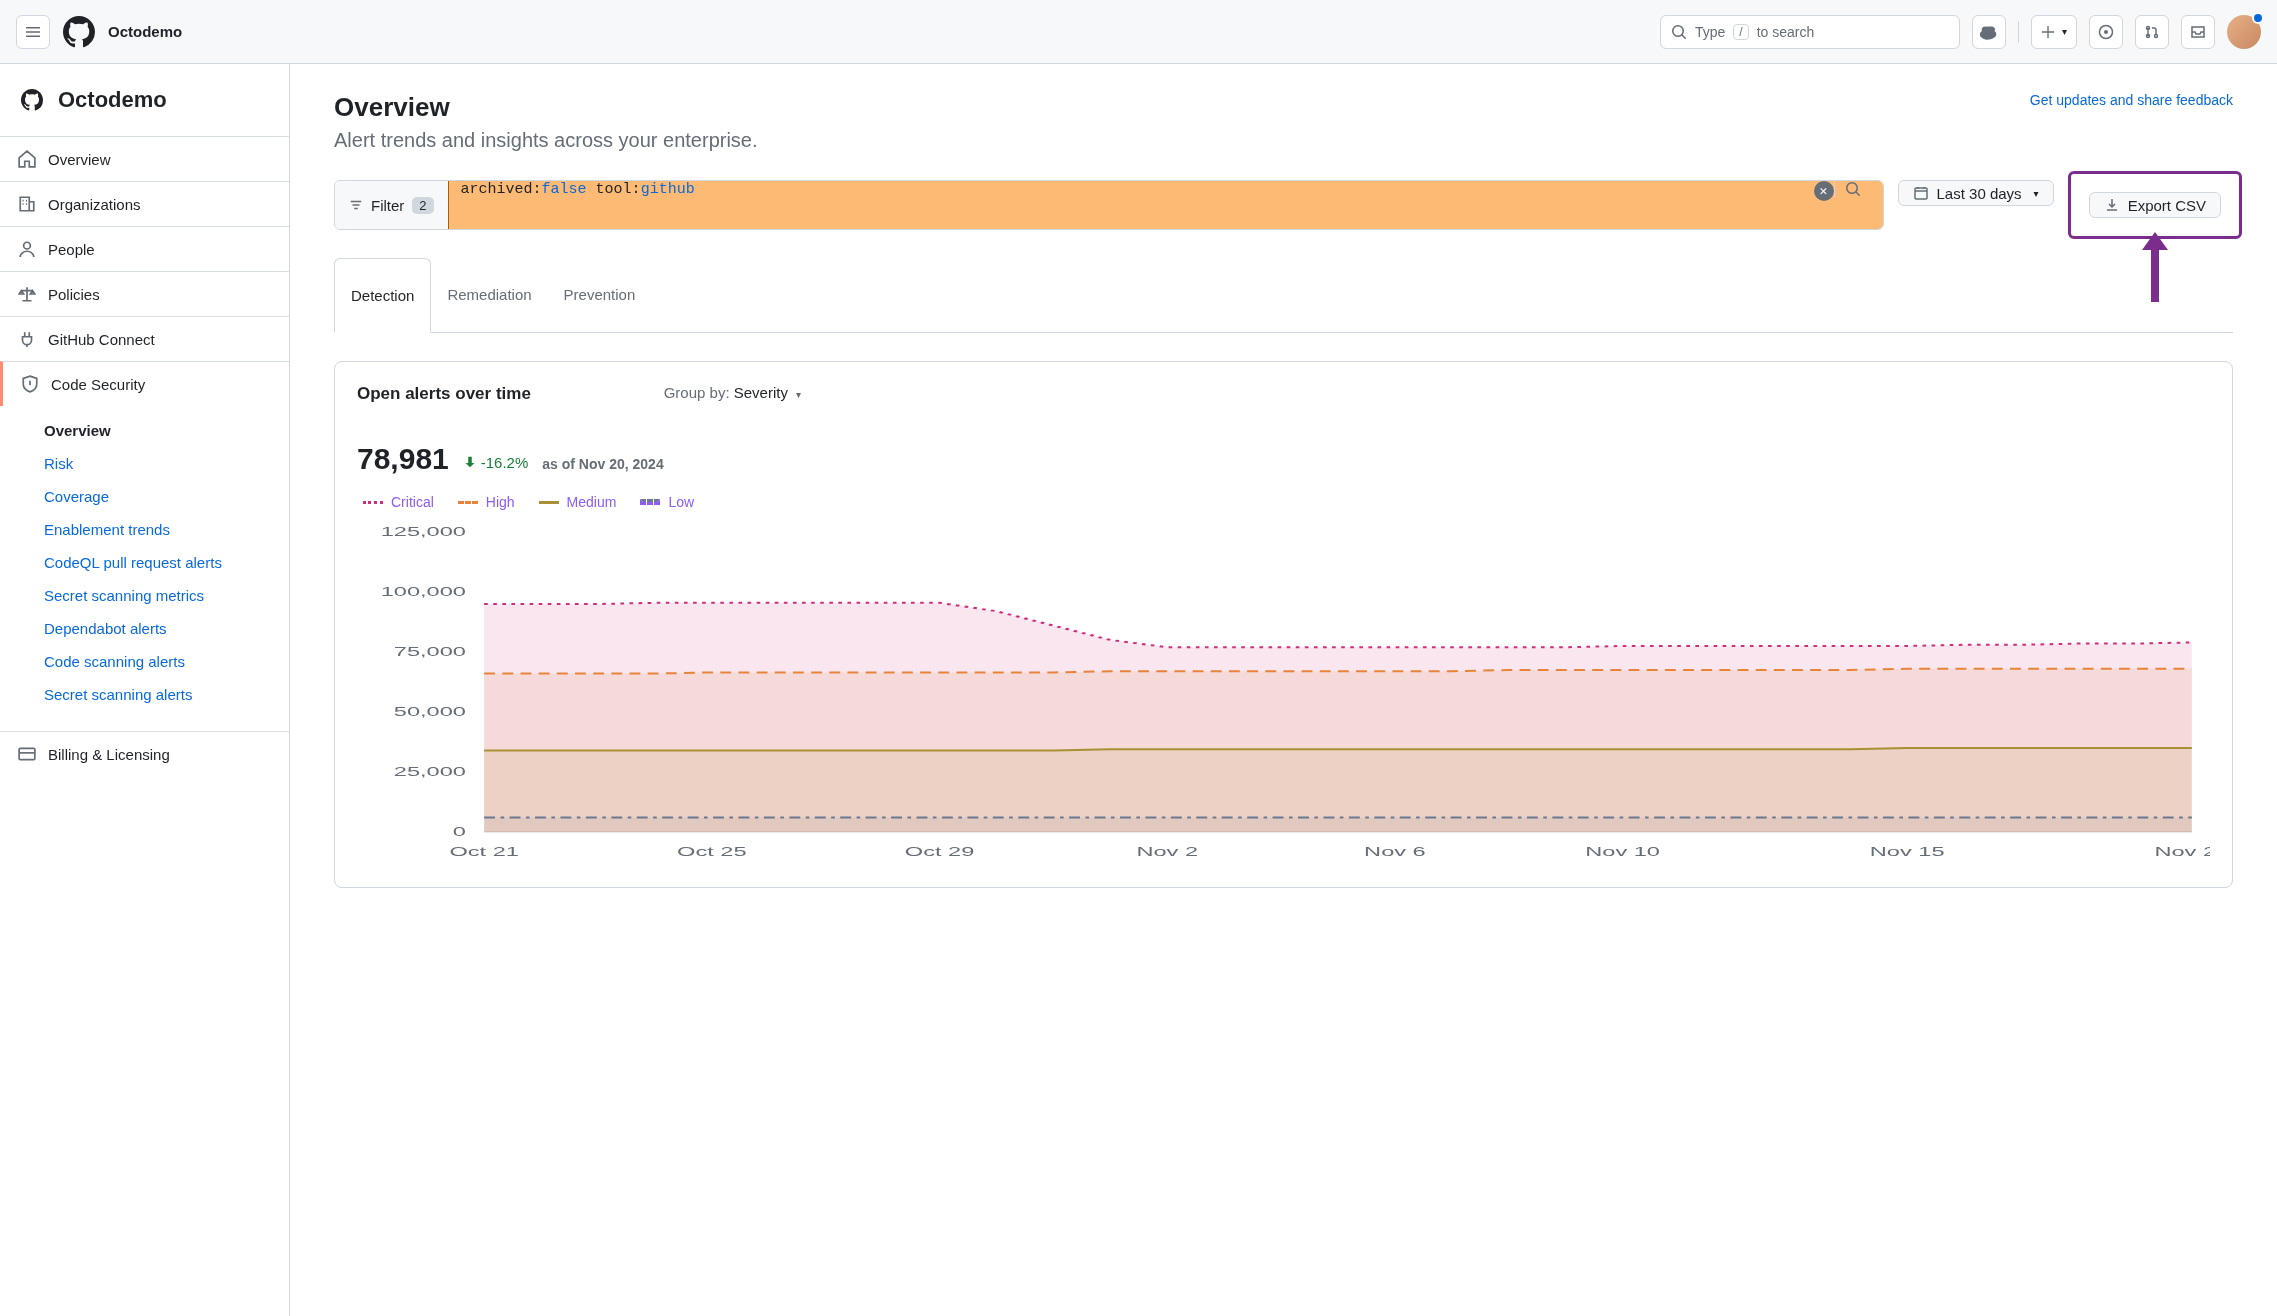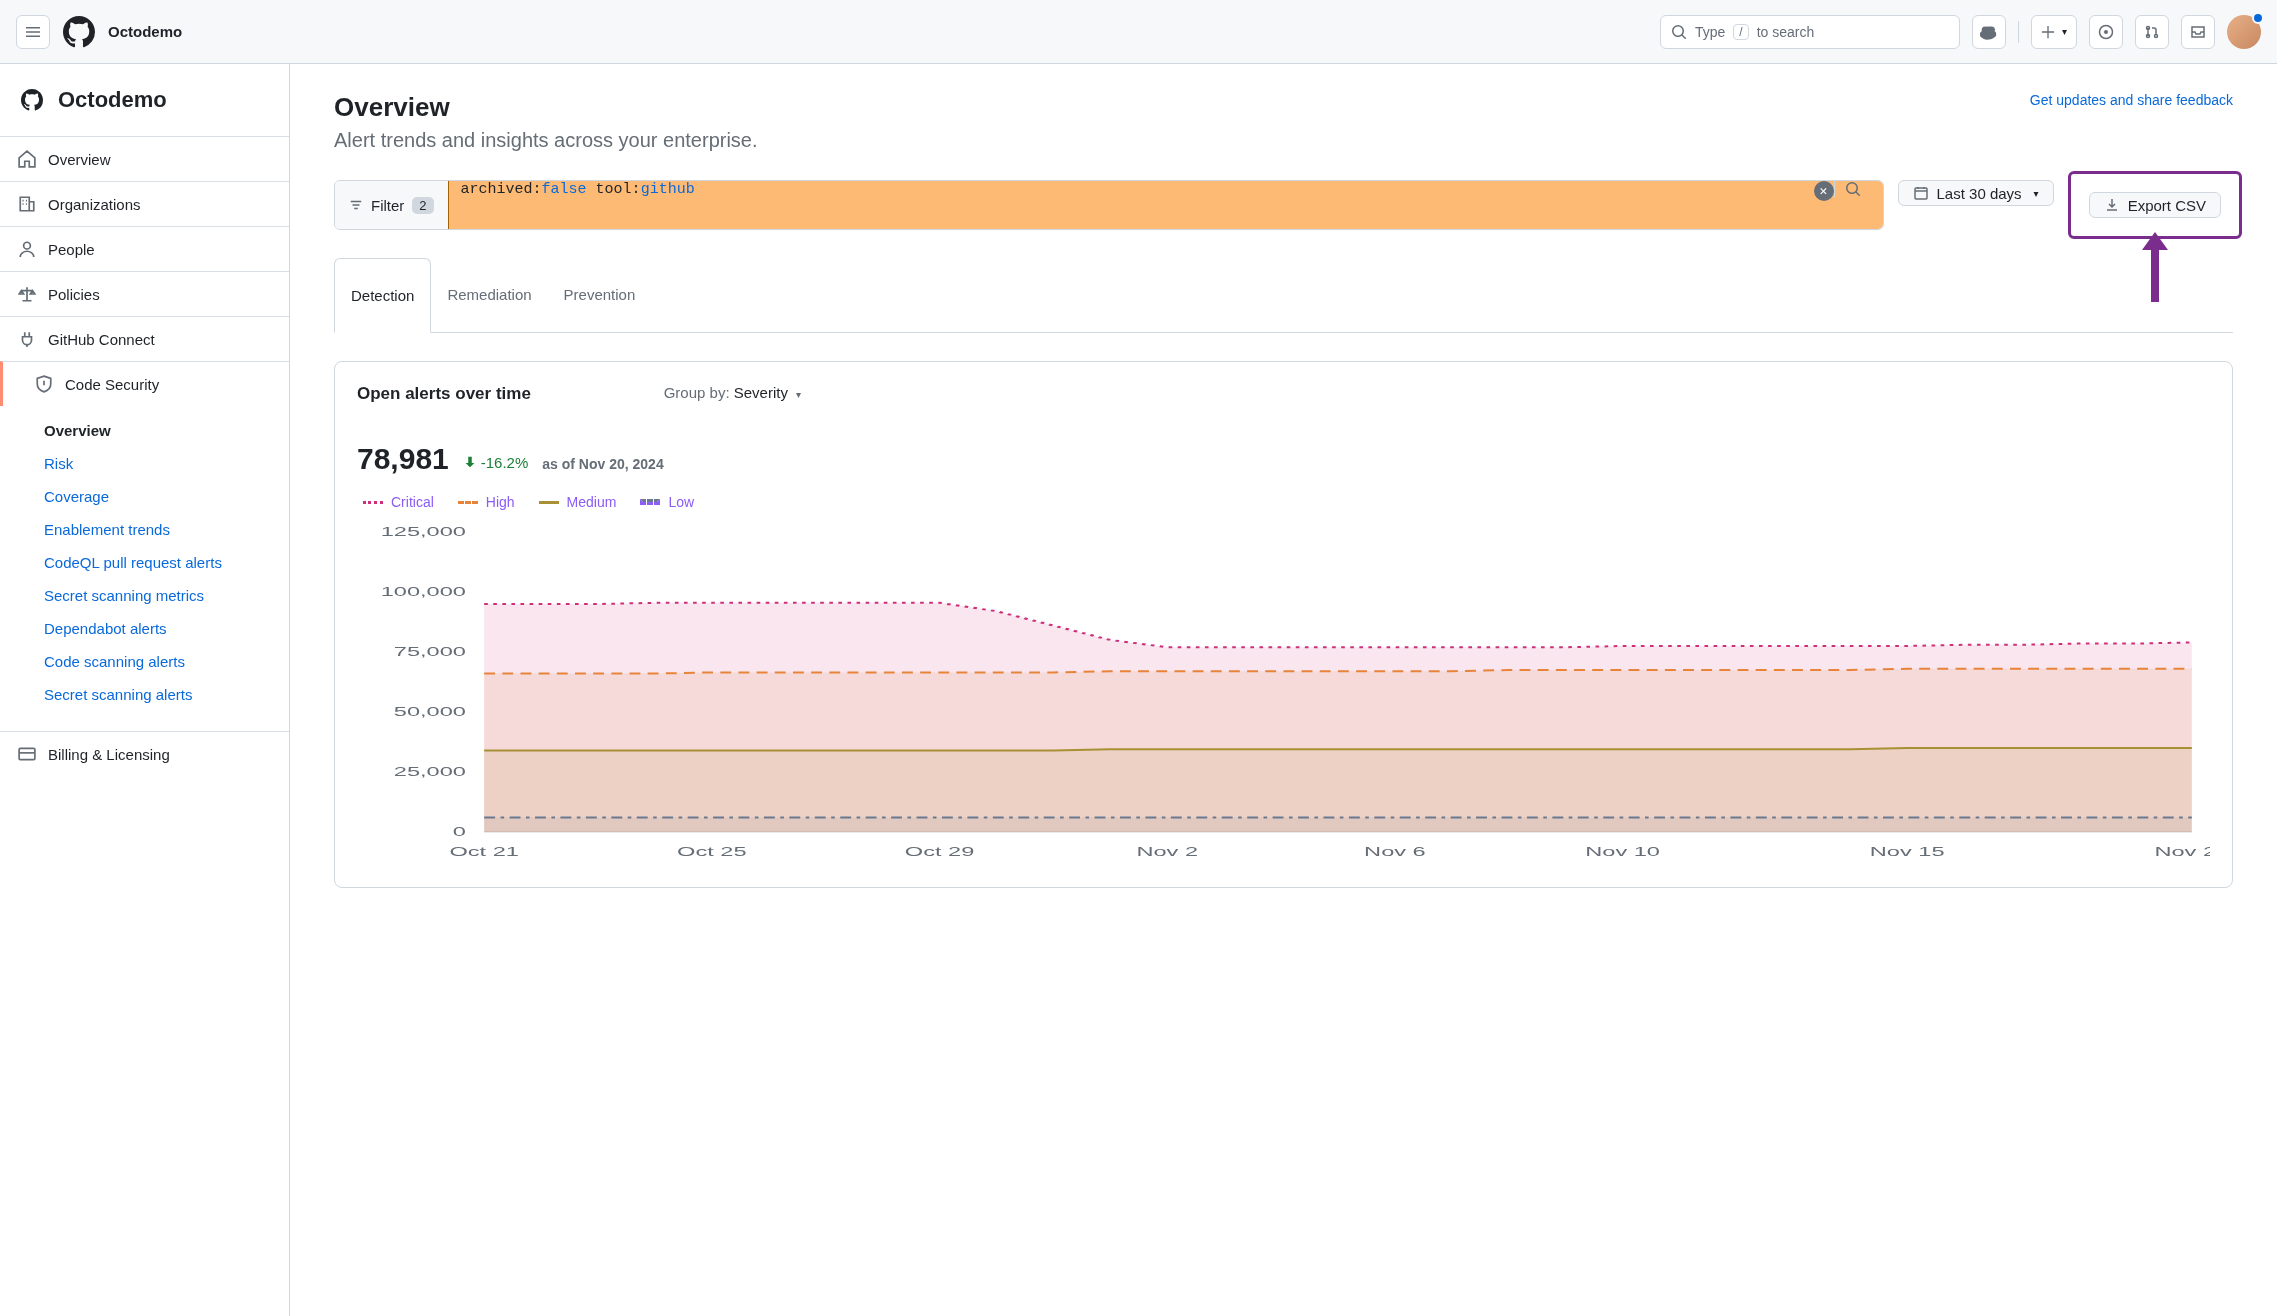--- a/index.html
+++ b/index.html
@@ -122,21 +122,21 @@
   display: flex;
   align-items: center;
   gap: 12px;
   border-top: 1px solid #d8dee4;
   cursor: pointer;
   font-size: 15px;
   color: #1f2328;
 }
 .nav-item.active {
   border-left: 3px solid #fd8c73;
-  padding-left: 32px;
+  padding-left: 18px;
   font-weight: 500;
 }
 .nav-item svg { flex-shrink: 0; }
 .subnav {
   padding: 8px 0 20px 44px;
 }
 .subnav-item {
   padding: 8px 0;
   font-size: 15px;
   color: #0969da;

